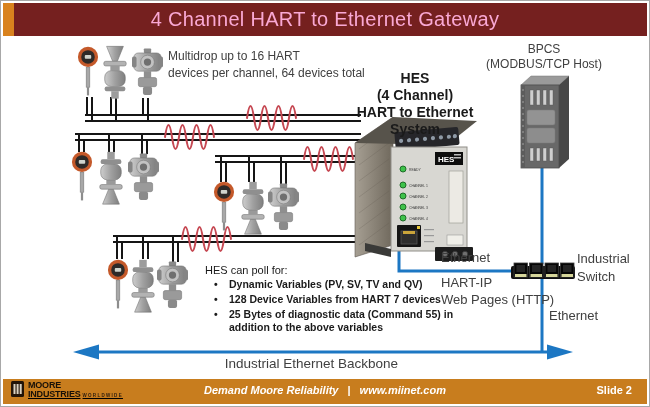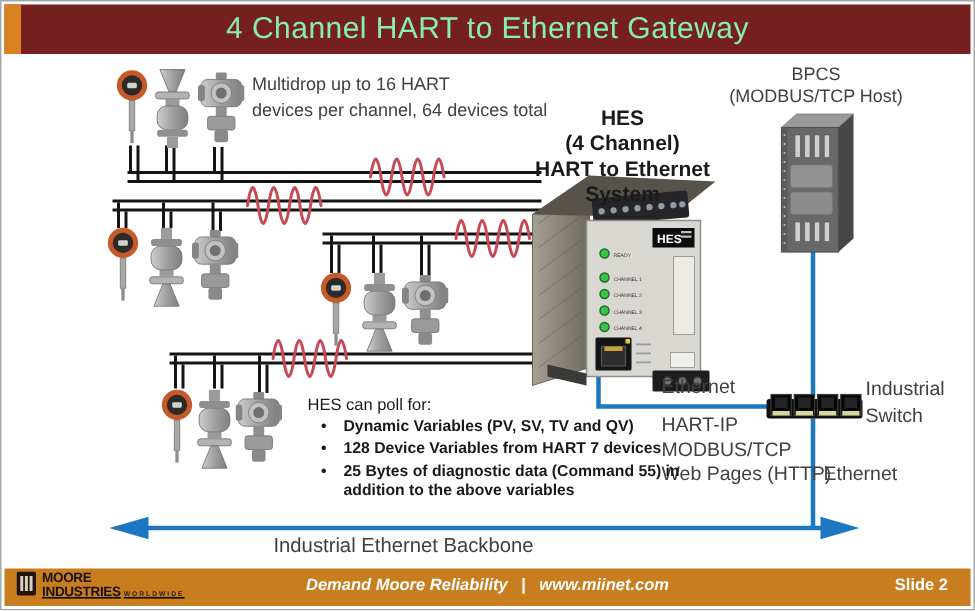--- a/index.html
+++ b/index.html
@@ -11,21 +11,21 @@
   
   .titlebar {
     position:absolute; top:2px; left:2px; right:2px; height:33px;
     background:#75201F; z-index:5;
   }
   .titlebar .orange-tab {
     position:absolute; left:0; top:0; bottom:0; width:11px; background:#D9821E;
   }
   .titlebar .title-text {
     position:absolute; left:0; right:0; top:0; height:33px; line-height:33px;
-    text-align:center; color:#86efac; font-size:20px; letter-spacing:0.3px;
+    text-align:center; color:#f9a8d4; font-size:20px; letter-spacing:0.3px;
   }
   
   .footer {
     position:absolute; left:2px; right:2px; bottom:2px; height:25px;
     background:#C87D1E; z-index:5;
   }
   .footer .logo { position:absolute; left:8px; top:2px; display:flex; gap:3px; }
   .footer .logo-lines { display:flex; flex-direction:column; }
   .footer .logo-l1 { font-size:9px; font-weight:800; color:#171008; line-height:9px; letter-spacing:-0.2px; }
   .footer .logo-row { display:flex; align-items:flex-end; gap:2px;text-decoration:underline; }
@@ -42,21 +42,21 @@
   
   .lbl { position:absolute; color:#404040; z-index:3; }
   .lbl-multidrop { left:167px; top:47px; width:225px; font-size:12px; line-height:16.5px; }
   .lbl-hes { left:329px; top:69px; width:170px; text-align:center; color:#1a1a1a;
              font-weight:bold; font-size:14px; line-height:17px; }
   .lbl-bpcs { left:468px; top:41px; width:150px; text-align:center; font-size:12px; line-height:15px; }
   .lbl-eth-hes { left:440px; top:249px; font-size:13px; }
   .lbl-protocols { left:440px; top:274px; font-size:13px; line-height:16.5px; }
   .lbl-switch { left:576px; top:249px; font-size:13px; line-height:17.5px; }
   .lbl-eth-switch { left:548px; top:307px; font-size:13px; }
-  .lbl-backbone { left:113px; top:355px; width:310px; text-align:center; font-size:13.5px; }
+  .lbl-backbone { left:87px; top:355px; width:310px; text-align:right; font-size:13.5px; }
   .poll { position:absolute; left:204px; top:263px; width:262px; color:#1a1a1a; z-index:3; }
   .poll-heading { font-size:11px; font-weight:normal; }
   .poll ul { list-style:none; margin-top:2px; }
   .poll li { position:relative; padding-left:24px; font-size:10.5px; font-weight:bold;
              line-height:13px; margin-top:2px; }
   .poll li::before { content:"\2022"; position:absolute; left:9px; }
   
   .diagram { position:absolute; inset:0; z-index:2; }
 </style>
 </head>
@@ -298,21 +298,20 @@
 
   <div class="lbl lbl-bpcs">
     <div>BPCS</div>
     <div>(MODBUS/TCP Host)</div>
   </div>
 
   <div class="lbl lbl-eth-hes">Ethernet</div>
 
   <div class="lbl lbl-protocols">
     <div>HART-IP</div>
-    <div>MODBUS/TCP</div>
     <div>Web Pages (HTTP)</div>
   </div>
 
   <div class="lbl lbl-switch">
     <div>Industrial</div>
     <div>Switch</div>
   </div>
 
   <div class="lbl lbl-eth-switch">Ethernet</div>
 

